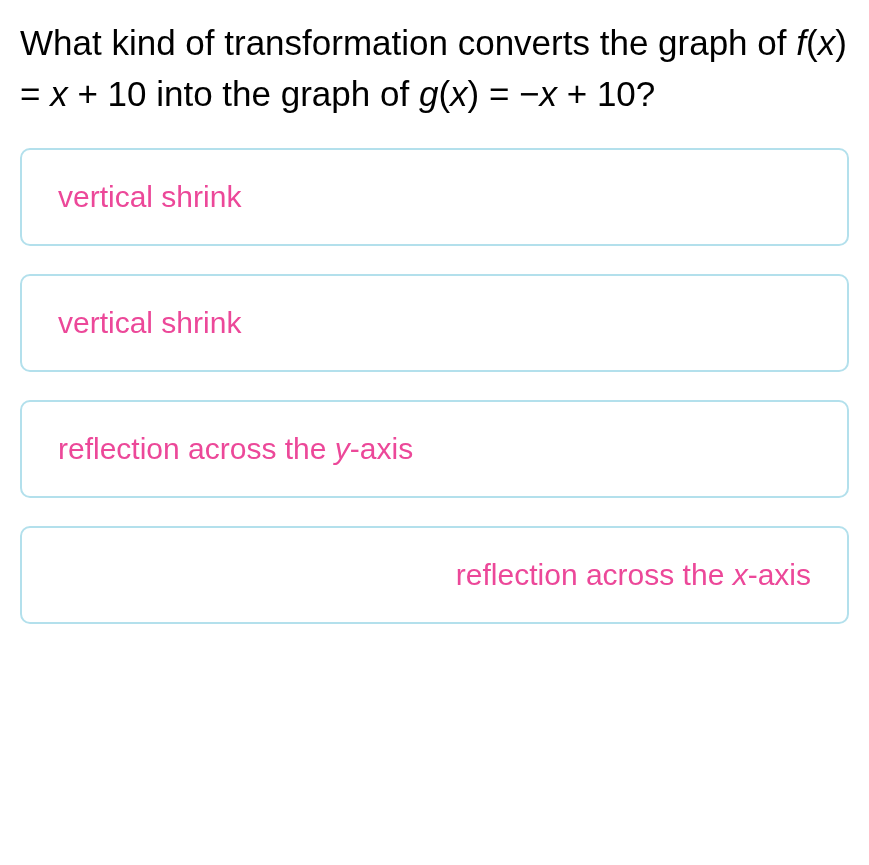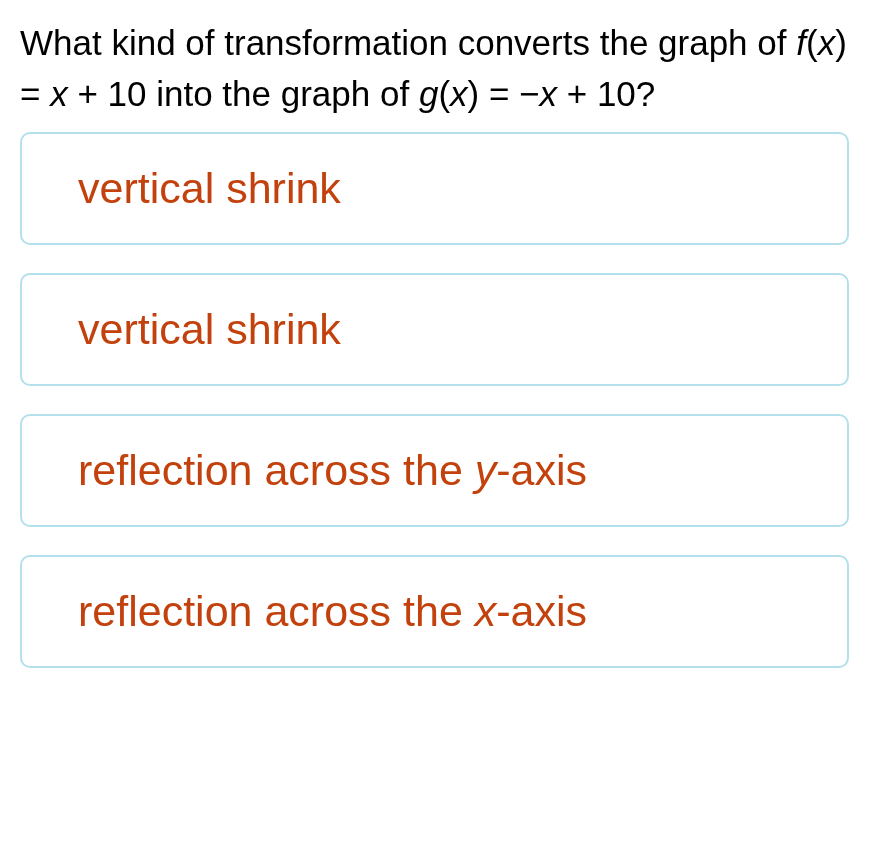--- a/index.html
+++ b/index.html
@@ -10,40 +10,41 @@
     body {
       font-family: Verdana, Geneva, sans-serif;
       background: #ffffff;
       width: 869px;
       padding: 18px 20px;
     }
     .question {
       font-size: 35px;
       line-height: 1.45;
       color: #000000;
-      margin-bottom: 12px;
+      margin-bottom: 28px;
     }
     .question .fn {
       font-style: italic;
     }
     .question .var {
       font-style: italic;
     }
     .option {
       border: 2px solid #b3e0ec;
       border-radius: 10px;
-      padding: 30px 56px;
+      padding: 30px 36px;
       margin-bottom: 28px;
-      font-size: 43px;
-      color: #c2410c;
+      font-size: 30px;
+      color: #ec4899;
       cursor: pointer;
       background: #ffffff;
     }
     .option:last-child {
       margin-bottom: 8px;
+      text-align: right;
     }
     .option .var {
       font-style: italic;
     }
   </style>
 </head>
 <body>
 
 <div class="question">
   <span>What kind of transformation converts the graph of </span><span class="fn">f</span><span>(</span><span class="var">x</span><span>)</span><span> = </span><span class="var">x</span><span> + 10 into the graph of </span><span class="fn">g</span><span>(</span><span class="var">x</span><span>)</span><span> = −</span><span class="var">x</span><span> + 10?</span>

